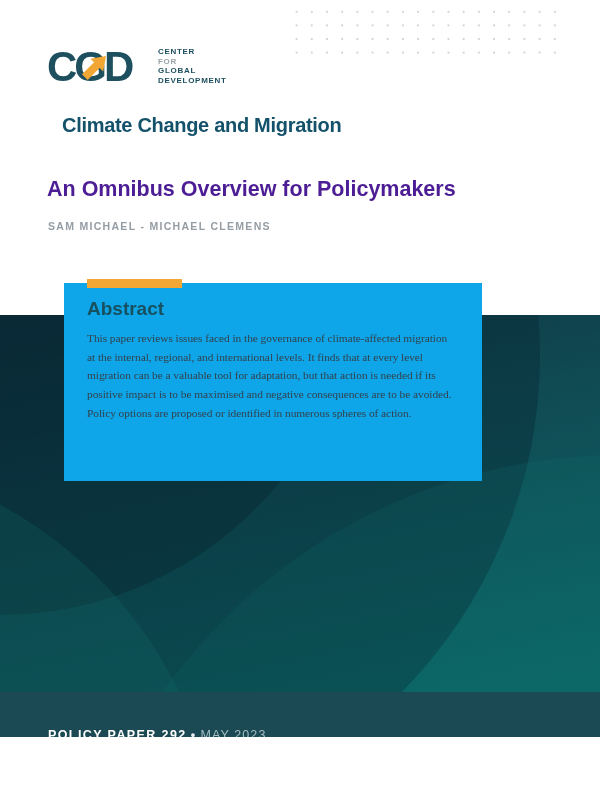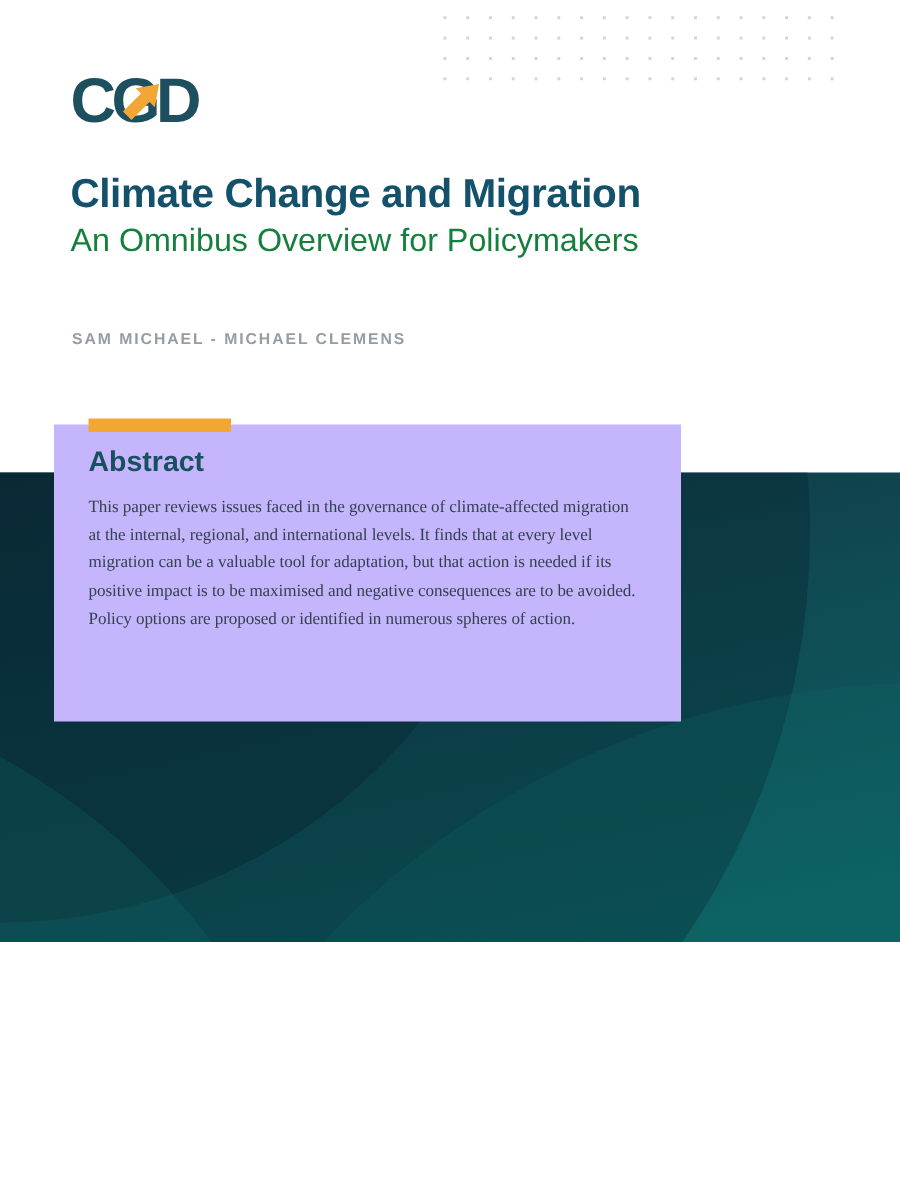--- a/index.html
+++ b/index.html
@@ -1,42 +1,42 @@
 <!DOCTYPE html>
 <html><head>
 <meta charset="utf-8">
 <style>
   html,body{margin:0;padding:0;background:#ffffff;}
   .page{
-    position:relative;width:600px;height:628px;overflow:hidden;
+    position:relative;width:600px;height:737px;overflow:hidden;
     background:#ffffff;font-family:"Liberation Sans",sans-serif;
   }
 
   
   .dots{
     position:absolute;left:289px;top:5px;width:273px;height:60px;
     background-image:radial-gradient(circle,#d2d5d7 1.1px,transparent 1.3px);
     background-size:15.2px 13.6px;
   }
 
   
   .logo-row{position:absolute;left:47px;top:43px;display:flex;align-items:flex-start;}
   .logo-mark{display:block;}
   .logo-text{margin-left:9px;margin-top:4px;font-size:8px;font-weight:bold;
     letter-spacing:0.7px;line-height:9.5px;color:#1d4f5f;}
   .logo-text .for{color:#9aa3a8;}
 
   
   .title{
-    position:absolute;left:47px;top:114px;width:520px;
-    font-size:27px;font-weight:bold;letter-spacing:-0.3px;color:#14516b;
+    position:absolute;left:62px;top:114px;width:520px;
+    font-size:20px;font-weight:bold;letter-spacing:-0.3px;color:#14516b;
   }
   .subtitle{
-    position:absolute;left:47px;top:142px;width:520px;
-    font-size:21.5px;line-height:37px;color:#15803d;
+    position:absolute;left:47px;top:171px;width:520px;
+    font-size:21.5px;line-height:37px;color:#4c1d95;font-weight:bold;
   }
   .authors{
     position:absolute;left:48px;top:220px;
     font-size:10.5px;font-weight:bold;letter-spacing:1.3px;color:#959da4;
   }
 
   
   .teal{
     position:absolute;left:0;top:315px;width:600px;height:485px;overflow:hidden;
     background:linear-gradient(168deg,#0e3440 0%,#104a53 30%,#0e5a5e 58%,#0b6867 85%,#0a6d6a 100%);
@@ -54,22 +54,22 @@
   }
   .footer-text{
     position:absolute;left:48px;top:36px;font-size:12.5px;letter-spacing:1.4px;
     color:#ffffff;font-weight:bold;white-space:nowrap;
   }
   .footer-text .sep{color:#e9eef0;font-weight:bold;padding:0 4px;}
   .footer-text .date{color:#a4bec3;font-weight:normal;letter-spacing:1.1px;}
 
   
   .abstract-box{
-    position:absolute;left:36px;top:283px;width:418px;height:198px;
-    background:#c4b5fd;z-index:2;
+    position:absolute;left:64px;top:283px;width:418px;height:198px;
+    background:#0ea5e9;z-index:2;
   }
   .accent-bar{position:absolute;left:23px;top:-4px;width:95px;height:9px;background:#f2a735;}
   .abstract-title{
     margin:15px 24px 0 23px;font-size:19px;font-weight:bold;color:#17505f;
     font-family:"Liberation Sans",sans-serif;
   }
   .abstract-body{
     margin:9px 24px 0 23px;font-family:"Liberation Serif",serif;
     font-size:11.4px;line-height:18.7px;color:#33424c;letter-spacing:-0.05px;
   }
@@ -83,20 +83,26 @@
   <div class="dots"></div>
 
   <div class="logo-row">
     <svg class="logo-mark" width="102" height="48" viewBox="0 0 102 48">
       <text x="0" y="38" font-family="Liberation Sans, sans-serif" font-weight="bold" font-size="42" letter-spacing="-3" fill="#1d4f5f">CGD</text>
       <g transform="translate(47,25) rotate(-45)" fill="#f2a735">
         <rect x="-13" y="-4" width="18" height="8"></rect>
         <polygon points="4,-9 17,0 4,9"></polygon>
       </g>
     </svg>
+    <div class="logo-text">
+      <div>CENTER</div>
+      <div class="for">FOR</div>
+      <div>GLOBAL</div>
+      <div>DEVELOPMENT</div>
+    </div>
   </div>
 
   <div class="title">Climate Change and Migration</div>
 
   <div class="subtitle">
     <div>An Omnibus Overview for Policymakers</div>
   </div>
 
   <div class="authors">SAM MICHAEL - MICHAEL CLEMENS</div>
 

